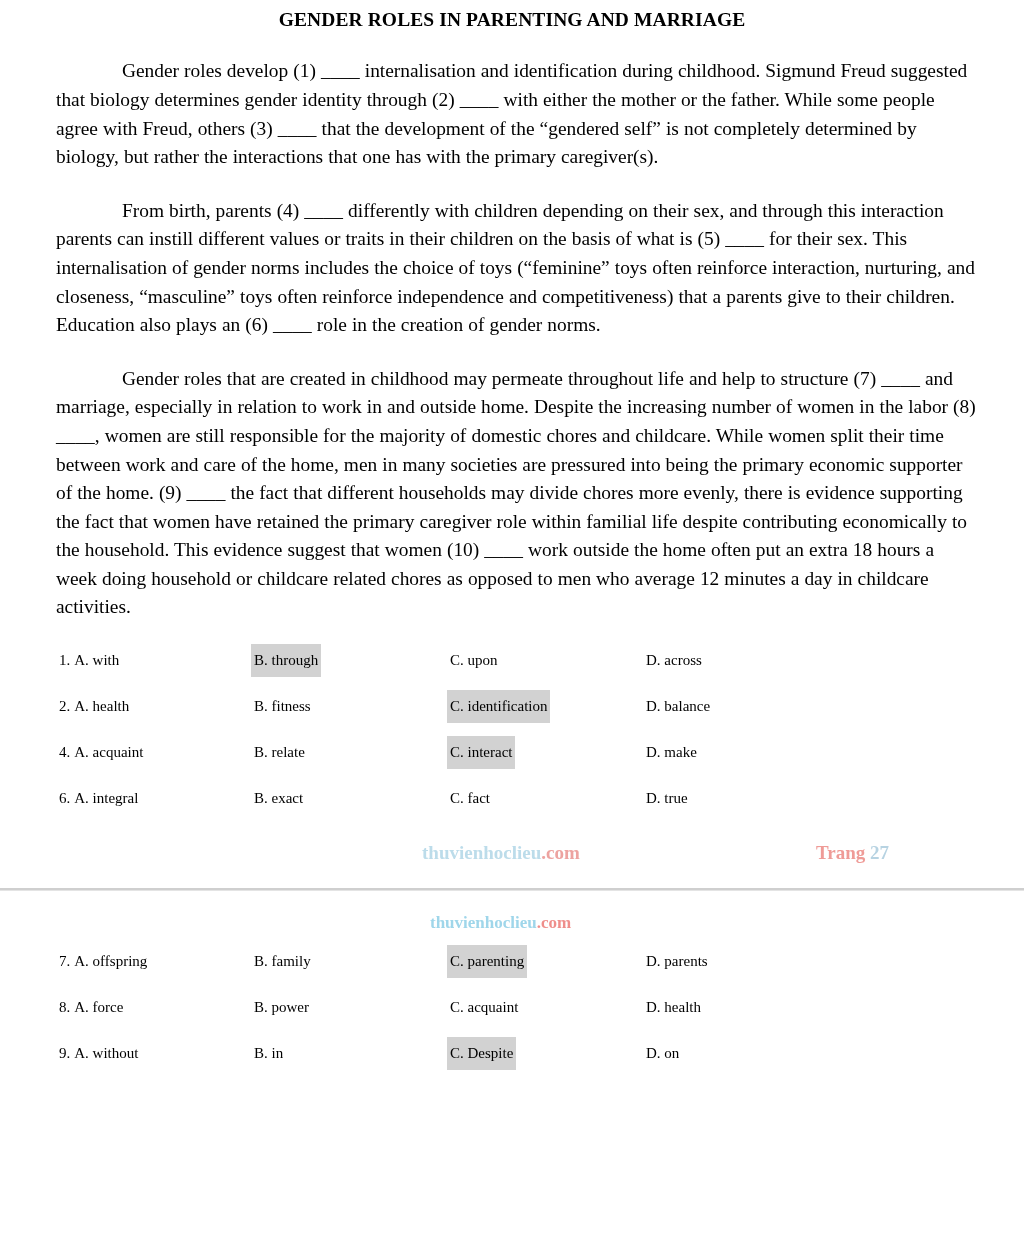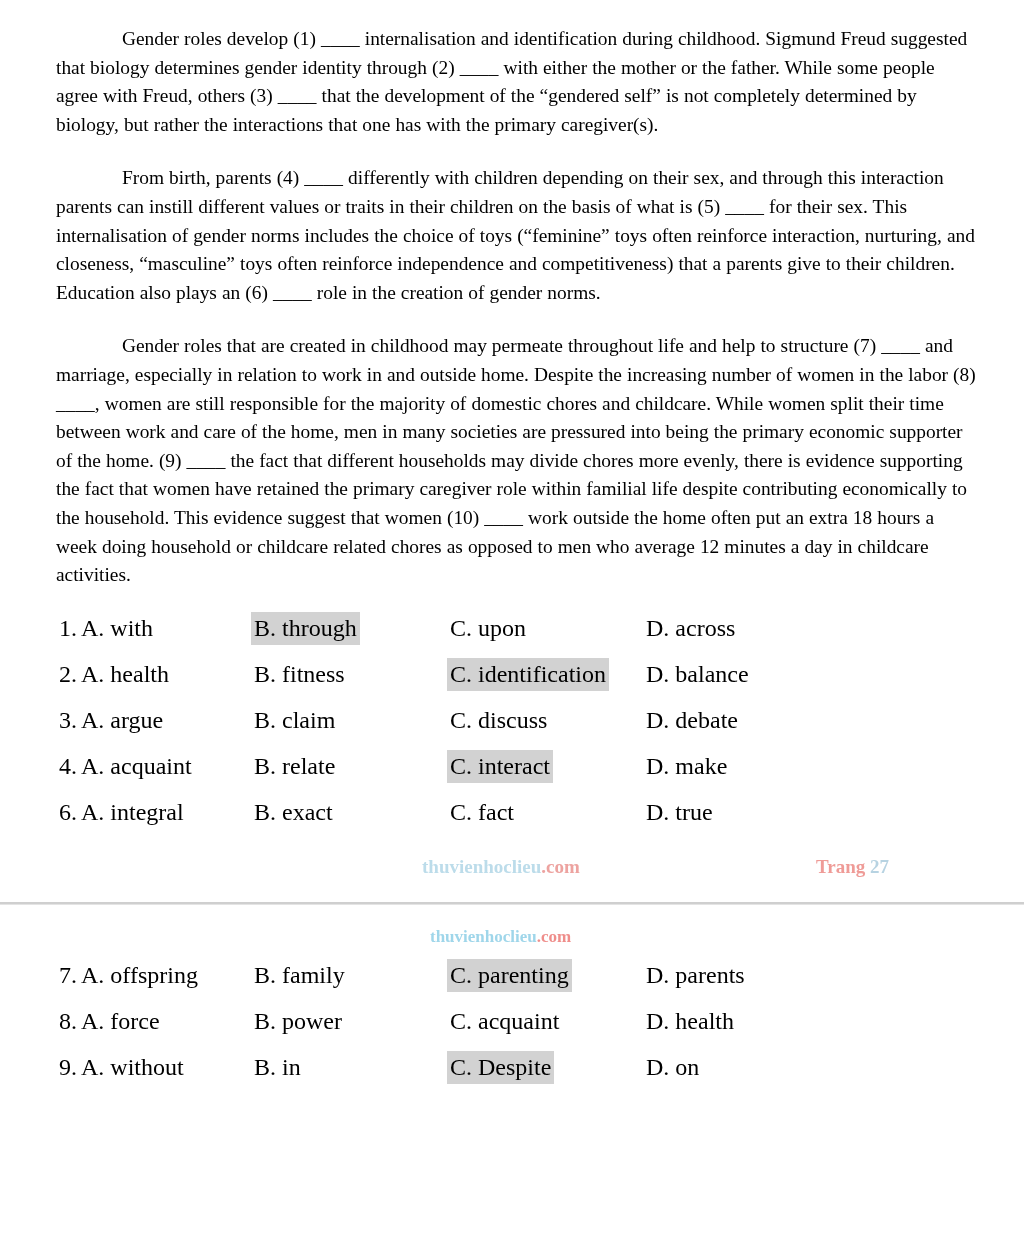--- a/index.html
+++ b/index.html
@@ -50,21 +50,21 @@
   p.para.gap-top { margin-top: 25px; }
 
   
   .options {
     margin-top: 22px;
     padding: 0 48px 0 56px;
   }
   .opt-row {
     position: relative;
     height: 46px;
-    font-size: 24px;
+    font-size: 15px;
     line-height: 28px;
   }
   .opt {
     position: absolute;
     top: 0;
     white-space: nowrap;
     padding: 2px 3px 3px 3px;
   }
   .opt.col-a { left: 0px; }
   .opt.col-b { left: 195px; text-align: right; }
@@ -123,20 +123,21 @@
   .watermark-inline .wm-name { color: #9fd6ea; }
   .watermark-inline .wm-tld  { color: #ef8e8b; }
 
   .options.page2 { margin-top: 2px; }
 </style>
 </head>
 <body>
 
 <div class="page">
 
+  <h1 class="doc-title">GENDER ROLES IN PARENTING AND MARRIAGE</h1>
 
   <div class="body-block">
     <p class="para gap-top">Gender roles develop (1) ____ internalisation and identification during childhood. Sigmund Freud suggested that biology determines gender identity through (2) ____ with either the mother or the father. While some people agree with Freud, others (3) ____ that the development of the “gendered self” is not completely determined by biology, but rather the interactions that one has with the primary caregiver(s).</p>
 
     <p class="para gap-top">From birth, parents (4) ____ differently with children depending on their sex, and through this interaction parents can instill different values or traits in their children on the basis of what is (5) ____ for their sex. This internalisation of gender norms includes the choice of toys (“feminine” toys often reinforce interaction, nurturing, and closeness, “masculine” toys often reinforce independence and competitiveness) that a parents give to their children. Education also plays an (6) ____ role in the creation of gender norms.</p>
 
     <p class="para gap-top">Gender roles that are created in childhood may permeate throughout life and help to structure (7) ____ and marriage, especially in relation to work in and outside home. Despite the increasing number of women in the labor (8) ____, women are still responsible for the majority of domestic chores and childcare. While women split their time between work and care of the home, men in many societies are pressured into being the primary economic supporter of the home. (9) ____ the fact that different households may divide chores more evenly, there is evidence supporting the fact that women have retained the primary caregiver role within familial life despite contributing economically to the household. This evidence suggest that women (10) ____ work outside the home often put an extra 18 hours a week doing household or childcare related chores as opposed to men who average 12 minutes a day in childcare activities.</p>
   </div>
 
   <div class="options">
@@ -148,26 +149,20 @@
       <div class="opt col-d"><span>D. across</span></div>
     </div>
 
     <div class="opt-row">
       <div class="opt col-a"><span class="num">2.</span><span>A. health</span></div>
       <div class="opt col-b"><span>B. fitness</span></div>
       <div class="opt col-c highlight"><span>C. identification</span></div>
       <div class="opt col-d"><span>D. balance</span></div>
     </div>
 
-    <div class="opt-row">
-      <div class="opt col-a"><span class="num">3.</span><span class="highlight">A. argue</span></div>
-      <div class="opt col-b"><span>B. claim</span></div>
-      <div class="opt col-c"><span>C. discuss</span></div>
-      <div class="opt col-d"><span>D. debate</span></div>
-    </div>
 
     <div class="opt-row">
       <div class="opt col-a"><span class="num">4.</span><span>A. acquaint</span></div>
       <div class="opt col-b"><span>B. relate</span></div>
       <div class="opt col-c highlight"><span>C. interact</span></div>
       <div class="opt col-d"><span>D. make</span></div>
     </div>
 
 
     <div class="opt-row">

